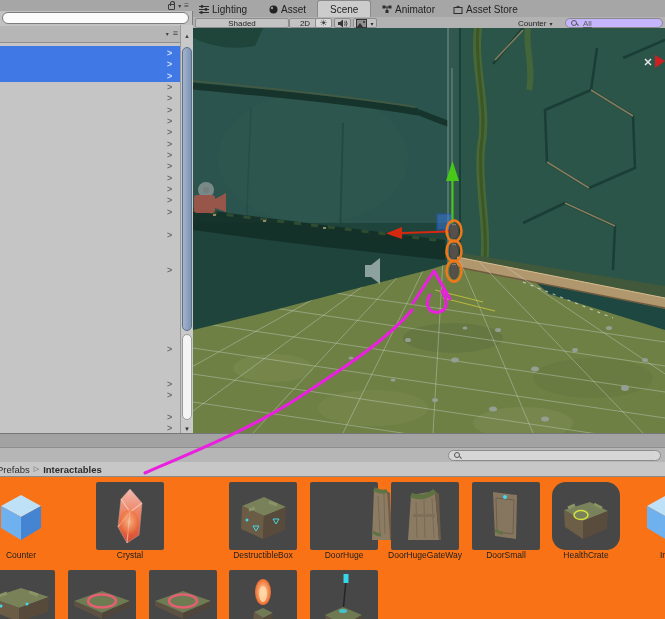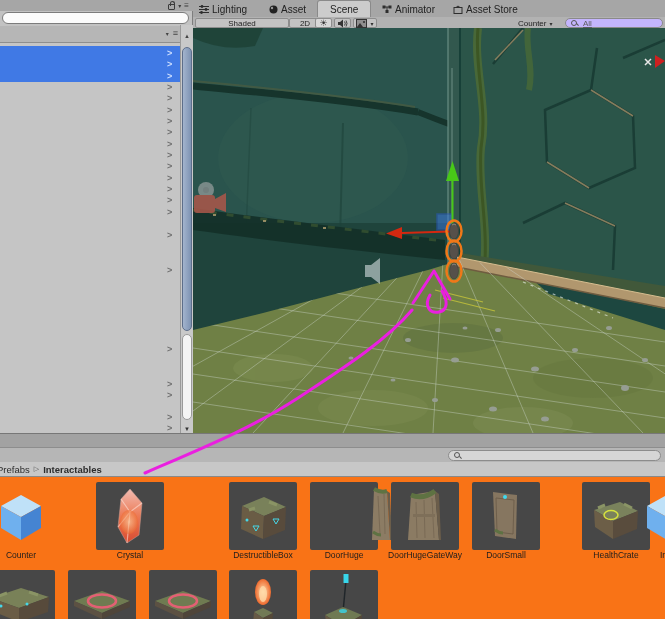--- a/index.html
+++ b/index.html
@@ -449,21 +449,21 @@
         <div>
           <svg viewBox="0 0 68 68">
             <polygon points="21,10 45,13 44,57 23,54" fill="#867660"></polygon>
             <polygon points="24,16 42,18 41,52 25,50" fill="none" stroke="#6e5f4c"></polygon>
             <circle cx="33" cy="15" r="2" fill="#3fd9ef"></circle>
             <path d="M23,48 q4,3 8,3" stroke="#5e7243" stroke-width="3" fill="none"></path>
           </svg>
         </div>
         <div class="tlabel">DoorSmall</div>
       </div>
-      <div class="tile" style="left: 582px; top: 5px;">
+      <div class="tile" style="left: 552px; top: 5px; border-radius: 14px;">
         <div>
           <svg viewBox="0 0 68 68">
             <polygon points="12,28 38,20 56,29 31,39" fill="#7a825c"></polygon>
             <polygon points="12,28 31,39 31,57 13,45" fill="#6c5e47"></polygon>
             <polygon points="31,39 56,29 55,47 31,57" fill="#594c3d"></polygon>
             <ellipse cx="29" cy="33" rx="7" ry="4.5" fill="none" stroke="#d6e23e" stroke-width="1.5"></ellipse>
             <path d="M16,26 l7,-3 M42,22 l8,4" stroke="#8a9465" stroke-width="3"></path>
           </svg>
         </div>
         <div class="tlabel">HealthCrate</div>

